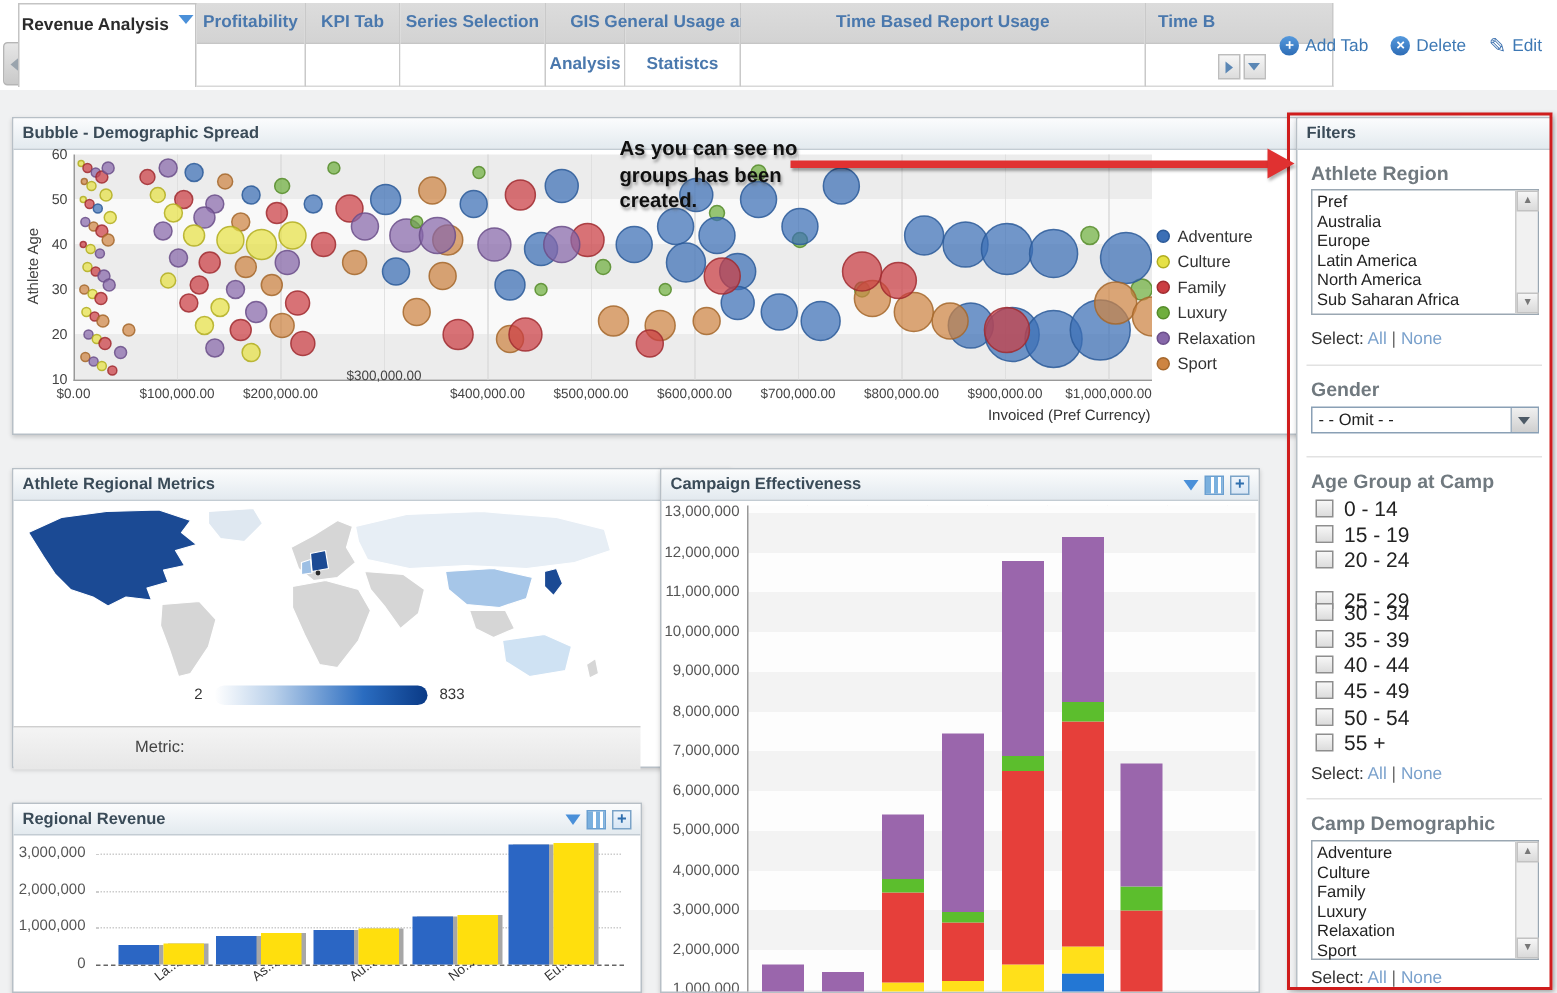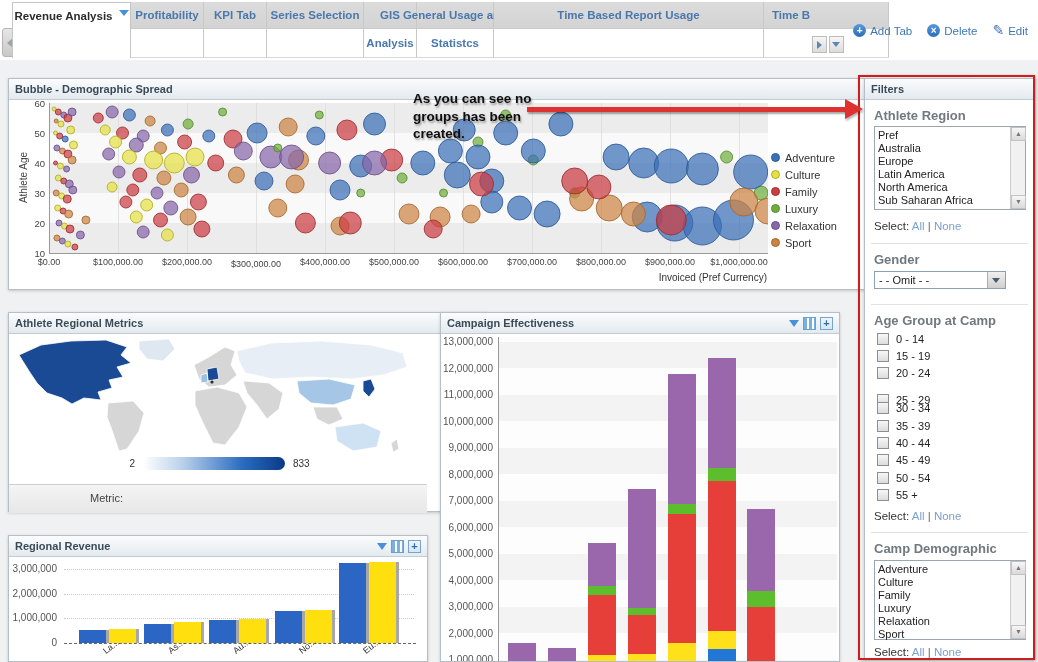--- a/index.html
+++ b/index.html
@@ -104,22 +104,22 @@
   .lbscroll{position:absolute;right:0;top:0;width:15px;height:100%;background:#f1f1f1;border-left:1px solid #ccc;box-sizing:border-box;}
   .sarr{position:absolute;left:0;width:15px;height:14px;background:linear-gradient(#f6f6f6,#dadada);border:1px solid #c2c2c2;box-sizing:border-box;
         font-size:7px;color:#777;text-align:center;line-height:12px;}
   .sarr.up{top:0;} .sarr.dn{bottom:0;}
   .selrow{position:absolute;left:9px;font-size:11.5px;color:#333;}
   .selrow a{color:#7aa1cc;text-decoration:none;}
   .selrow .bar{color:#666;}
   .fdiv{position:absolute;left:6px;width:157px;border-top:1px solid #e2e2e2;}
   .cbrow{position:absolute;left:12px;display:flex;align-items:center;gap:7px;height:15px;}
   .cb{width:12px;height:12px;box-sizing:border-box;border:1px solid #8e8e8e;background:linear-gradient(#f7f7f7,#dcdcdc);}
-  .cbl{font-size:11px;color:#222;}
-  #gender-select{left:9px;width:132px;}
+  .cbl{font-size:14px;color:#222;}
+  #gender-select{left:9px;width:152px;}
   #red-frame{position:absolute;left:858px;top:15px;width:177px;height:585px;border:2px solid #cf1d1d;
       box-shadow:1px 1px 3px rgba(0,0,0,.25);z-index:55;pointer-events:none;box-sizing:border-box;}
 </style>
 </head>
 <body>
 
 <div class="screen">
 
   <div class="tabbar">
     <div class="tab-scroll-left"></div>
@@ -335,21 +335,21 @@
           <span class="ytick" style="left: 8px; top: 49px;">50</span>
           <span class="ytick" style="left: 8px; top: 79px;">40</span>
           <span class="ytick" style="left: 8px; top: 109px;">30</span>
           <span class="ytick" style="left: 8px; top: 139px;">20</span>
           <span class="ytick" style="left: 8px; top: 169px;">10</span>
         </div>
       <div id="bubble-xticks">
           <span class="xtick" style="left: 40px; top: 178px;">$0.00</span>
           <span class="xtick" style="left: 109px; top: 178px;">$100,000.00</span>
           <span class="xtick" style="left: 178px; top: 178px;">$200,000.00</span>
-          <span class="xtick" style="left: 247px; top: 180px;">$300,000.00</span>
+          <span class="xtick" style="left: 247px; top: 166px;">$300,000.00</span>
           <span class="xtick" style="left: 316px; top: 178px;">$400,000.00</span>
           <span class="xtick" style="left: 385px; top: 178px;">$500,000.00</span>
           <span class="xtick" style="left: 454px; top: 178px;">$600,000.00</span>
           <span class="xtick" style="left: 523px; top: 178px;">$700,000.00</span>
           <span class="xtick" style="left: 592px; top: 178px;">$800,000.00</span>
           <span class="xtick" style="left: 661px; top: 178px;">$900,000.00</span>
           <span class="xtick" style="left: 730px; top: 178px; text-align: right;">$1,000,000.00</span>
         </div>
       <div id="bubble-xlabel">Invoiced (Pref Currency)</div>
       <div id="bubble-ylabel">Athlete Age</div>

